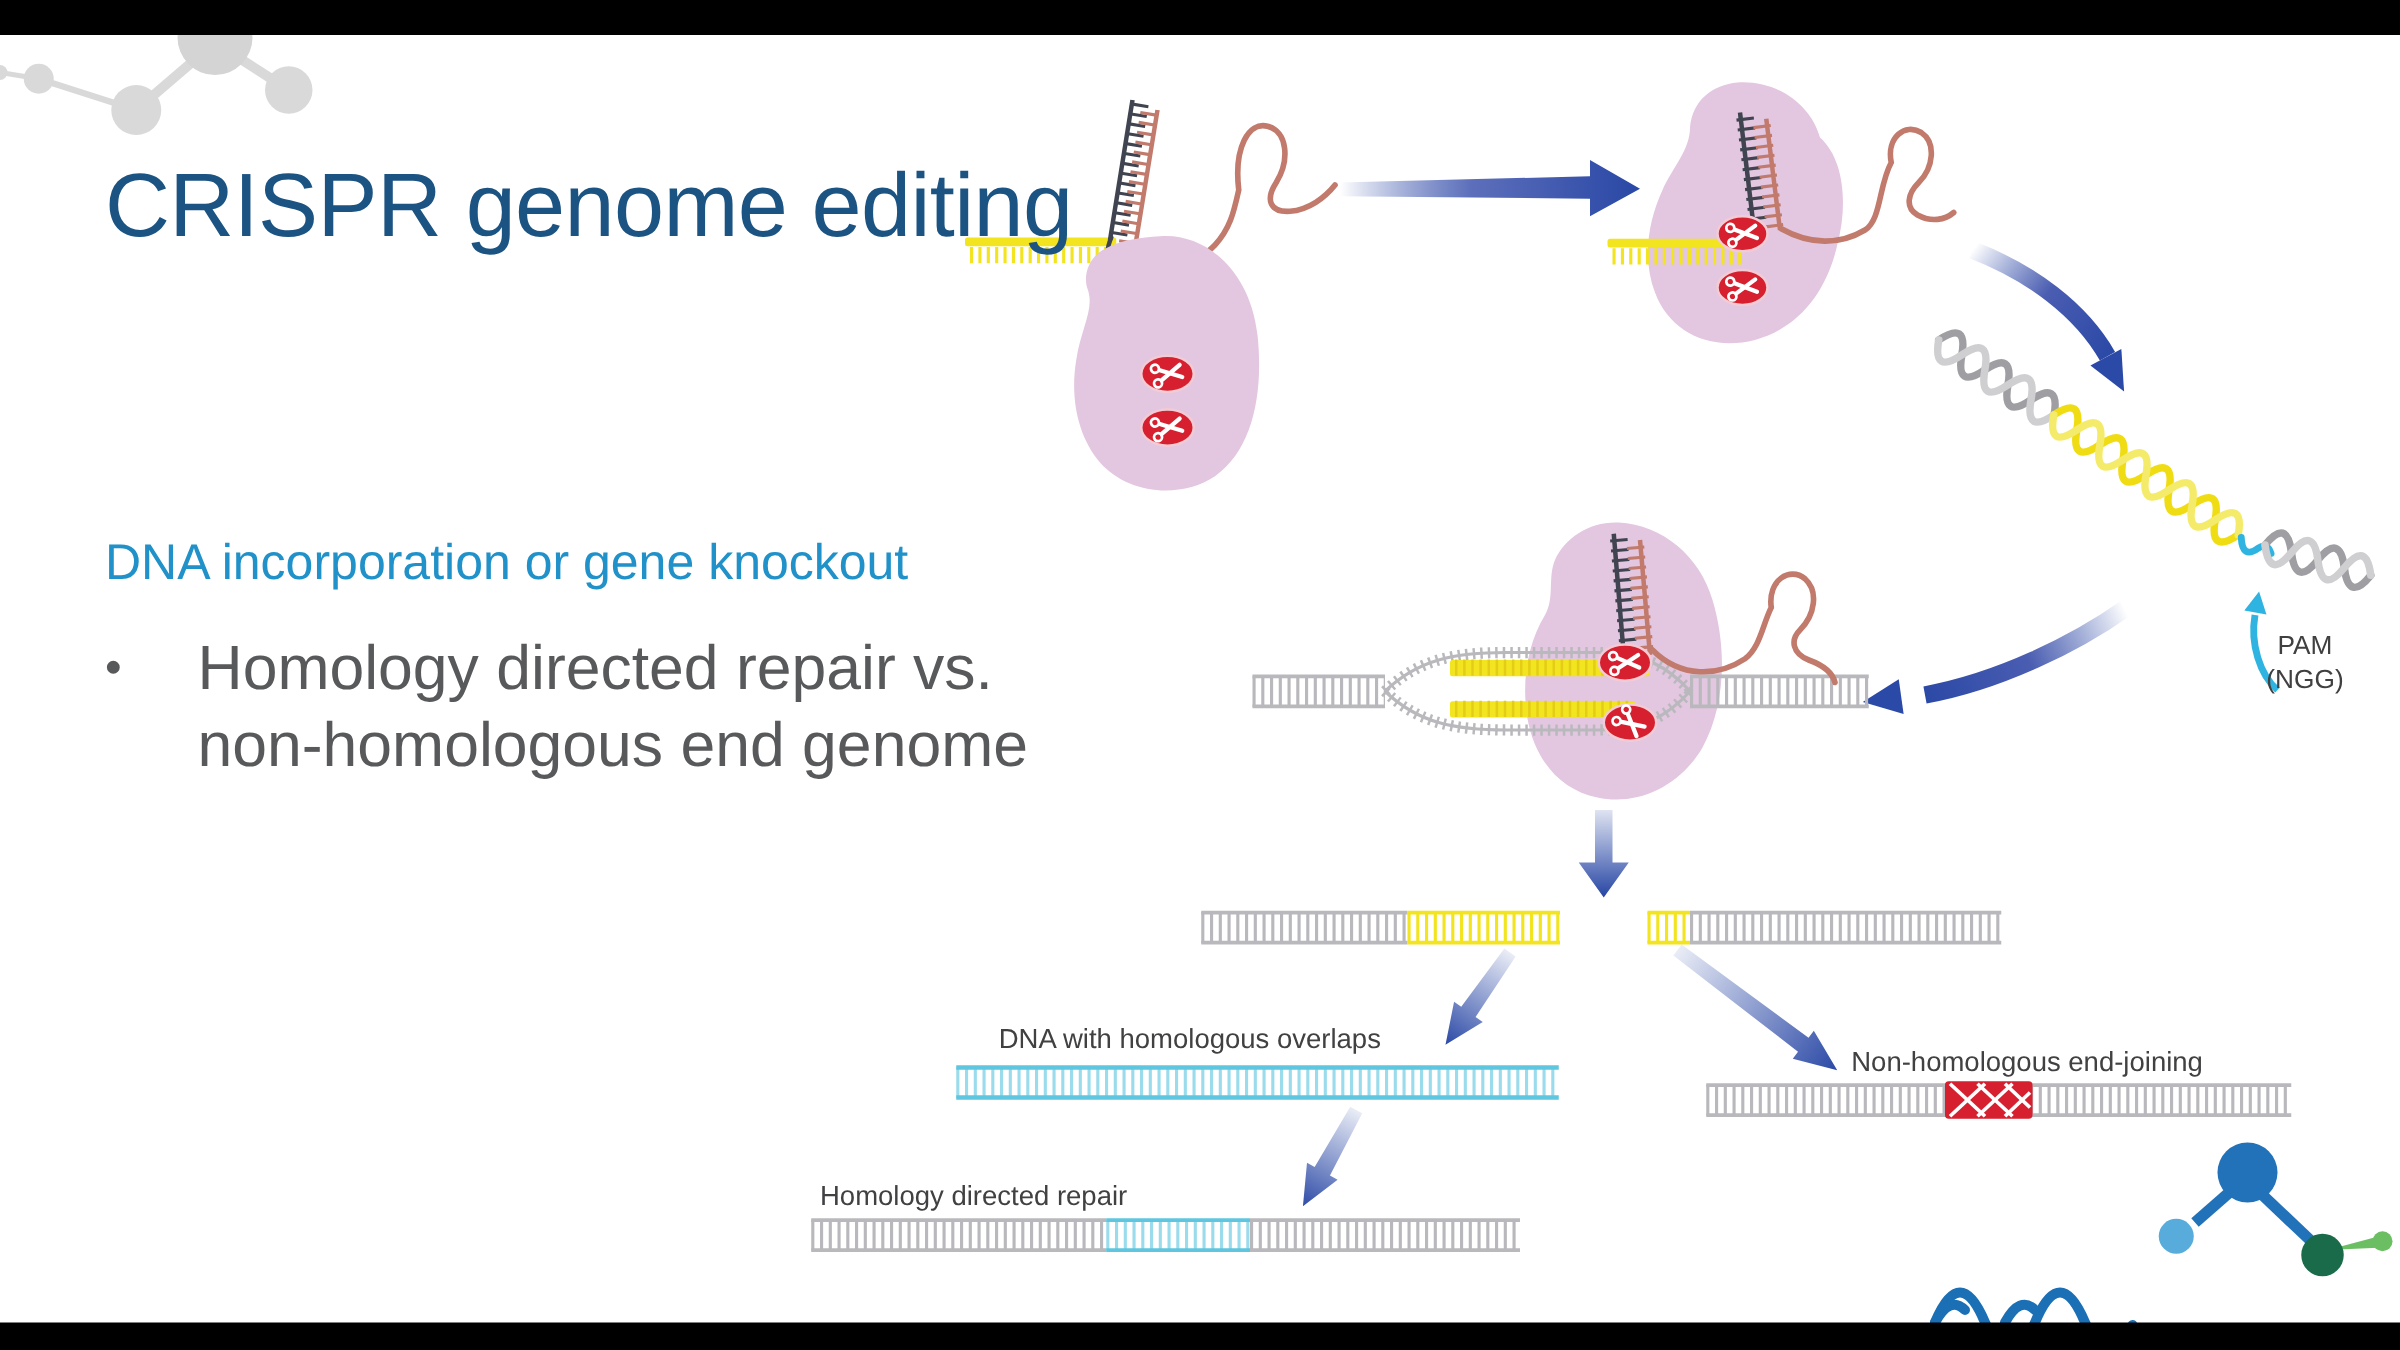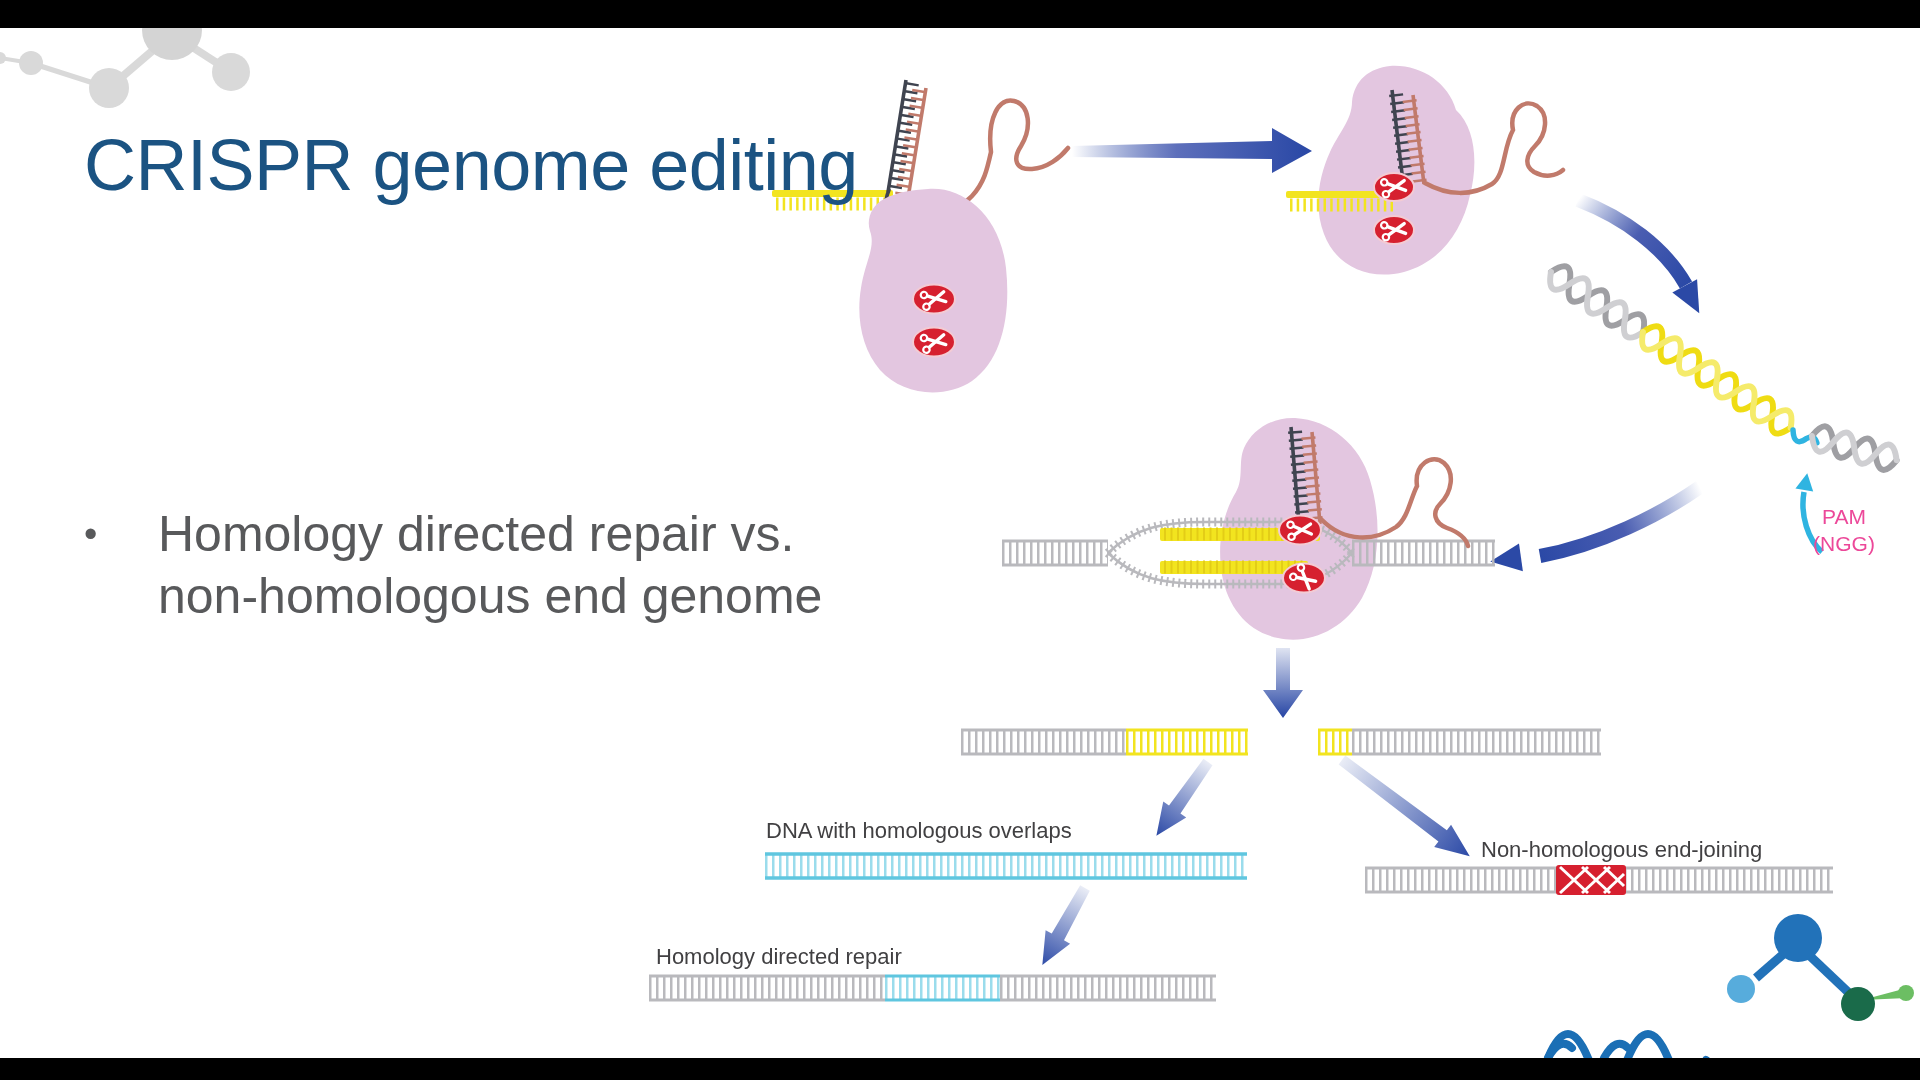--- a/index.html
+++ b/index.html
@@ -9,25 +9,25 @@
   .bar-top{top:0;height:28px;}
   .bar-bottom{top:1058px;height:22px;}
   .diagram-svg{position:absolute;left:0;top:0;z-index:1;}
   .lbl{position:absolute;z-index:2;white-space:nowrap;}
   .title{left:84px;top:124px;font-size:72px;color:#1B5382;letter-spacing:-0.5px;}
   .subtitle{left:84px;top:428px;font-size:40px;color:#2191C9;}
   .bullet-row{left:84px;top:503px;display:flex;align-items:flex-start;color:#58595B;}
   .bullet-marker{font-size:38px;width:74px;line-height:62px;}
   .bullet-text{font-size:50px;line-height:62px;}
   .small-lbl{font-size:22px;color:#414042;}
-  .donor-lbl{left:766px;top:818px;text-align:right;}
+  .donor-lbl{left:799px;top:818px;text-align:right;}
   .nhej-lbl{left:1481px;top:837px;}
   .hdr-lbl{left:656px;top:944px;}
   .pam-lbl{left:1796px;top:503px;width:96px;text-align:center;font-size:21px;
-           color:#ec4899;line-height:27px;white-space:normal;}
+           color:#404040;line-height:27px;white-space:normal;}
   .idt-text{left:1698px;top:1004px;font-family:"Liberation Serif",serif;font-weight:bold;
             font-size:58px;color:#1B6FB5;letter-spacing:3px;z-index:2;}
   .idt-reg{font-size:18px;vertical-align:28px;letter-spacing:0;}
 </style>
 </head>
 <body>
 
 <div class="stage">
 
 <svg class="diagram-svg" width="1920" height="1080" viewBox="0 0 1920 1080">
@@ -265,20 +265,21 @@
     </g>
     <g fill="none" stroke="#1B6FB5" stroke-width="8" stroke-linecap="round">
       <path d="M1548,1058 Q1568,1010 1588,1058 Q1608,1104 1628,1058 Q1648,1010 1668,1058 Q1688,1104 1706,1060"></path>
       <path d="M1548,1058 Q1560,1036 1572,1048"></path>
       <path d="M1604,1058 Q1616,1036 1628,1048"></path>
     </g>
   </g>
 </svg>
 
 <div class="lbl title">CRISPR genome editing</div>
+<div class="lbl subtitle">DNA incorporation or gene knockout</div>
 <div class="lbl bullet-row">
   <span class="bullet-marker">•</span>
   <span class="bullet-text">
     <span>Homology directed repair vs.</span><br>
     <span>non-homologous end genome</span>
   </span>
 </div>
 <div class="lbl pam-lbl">
   <span>PAM</span><br>
   <span>(NGG)</span>

